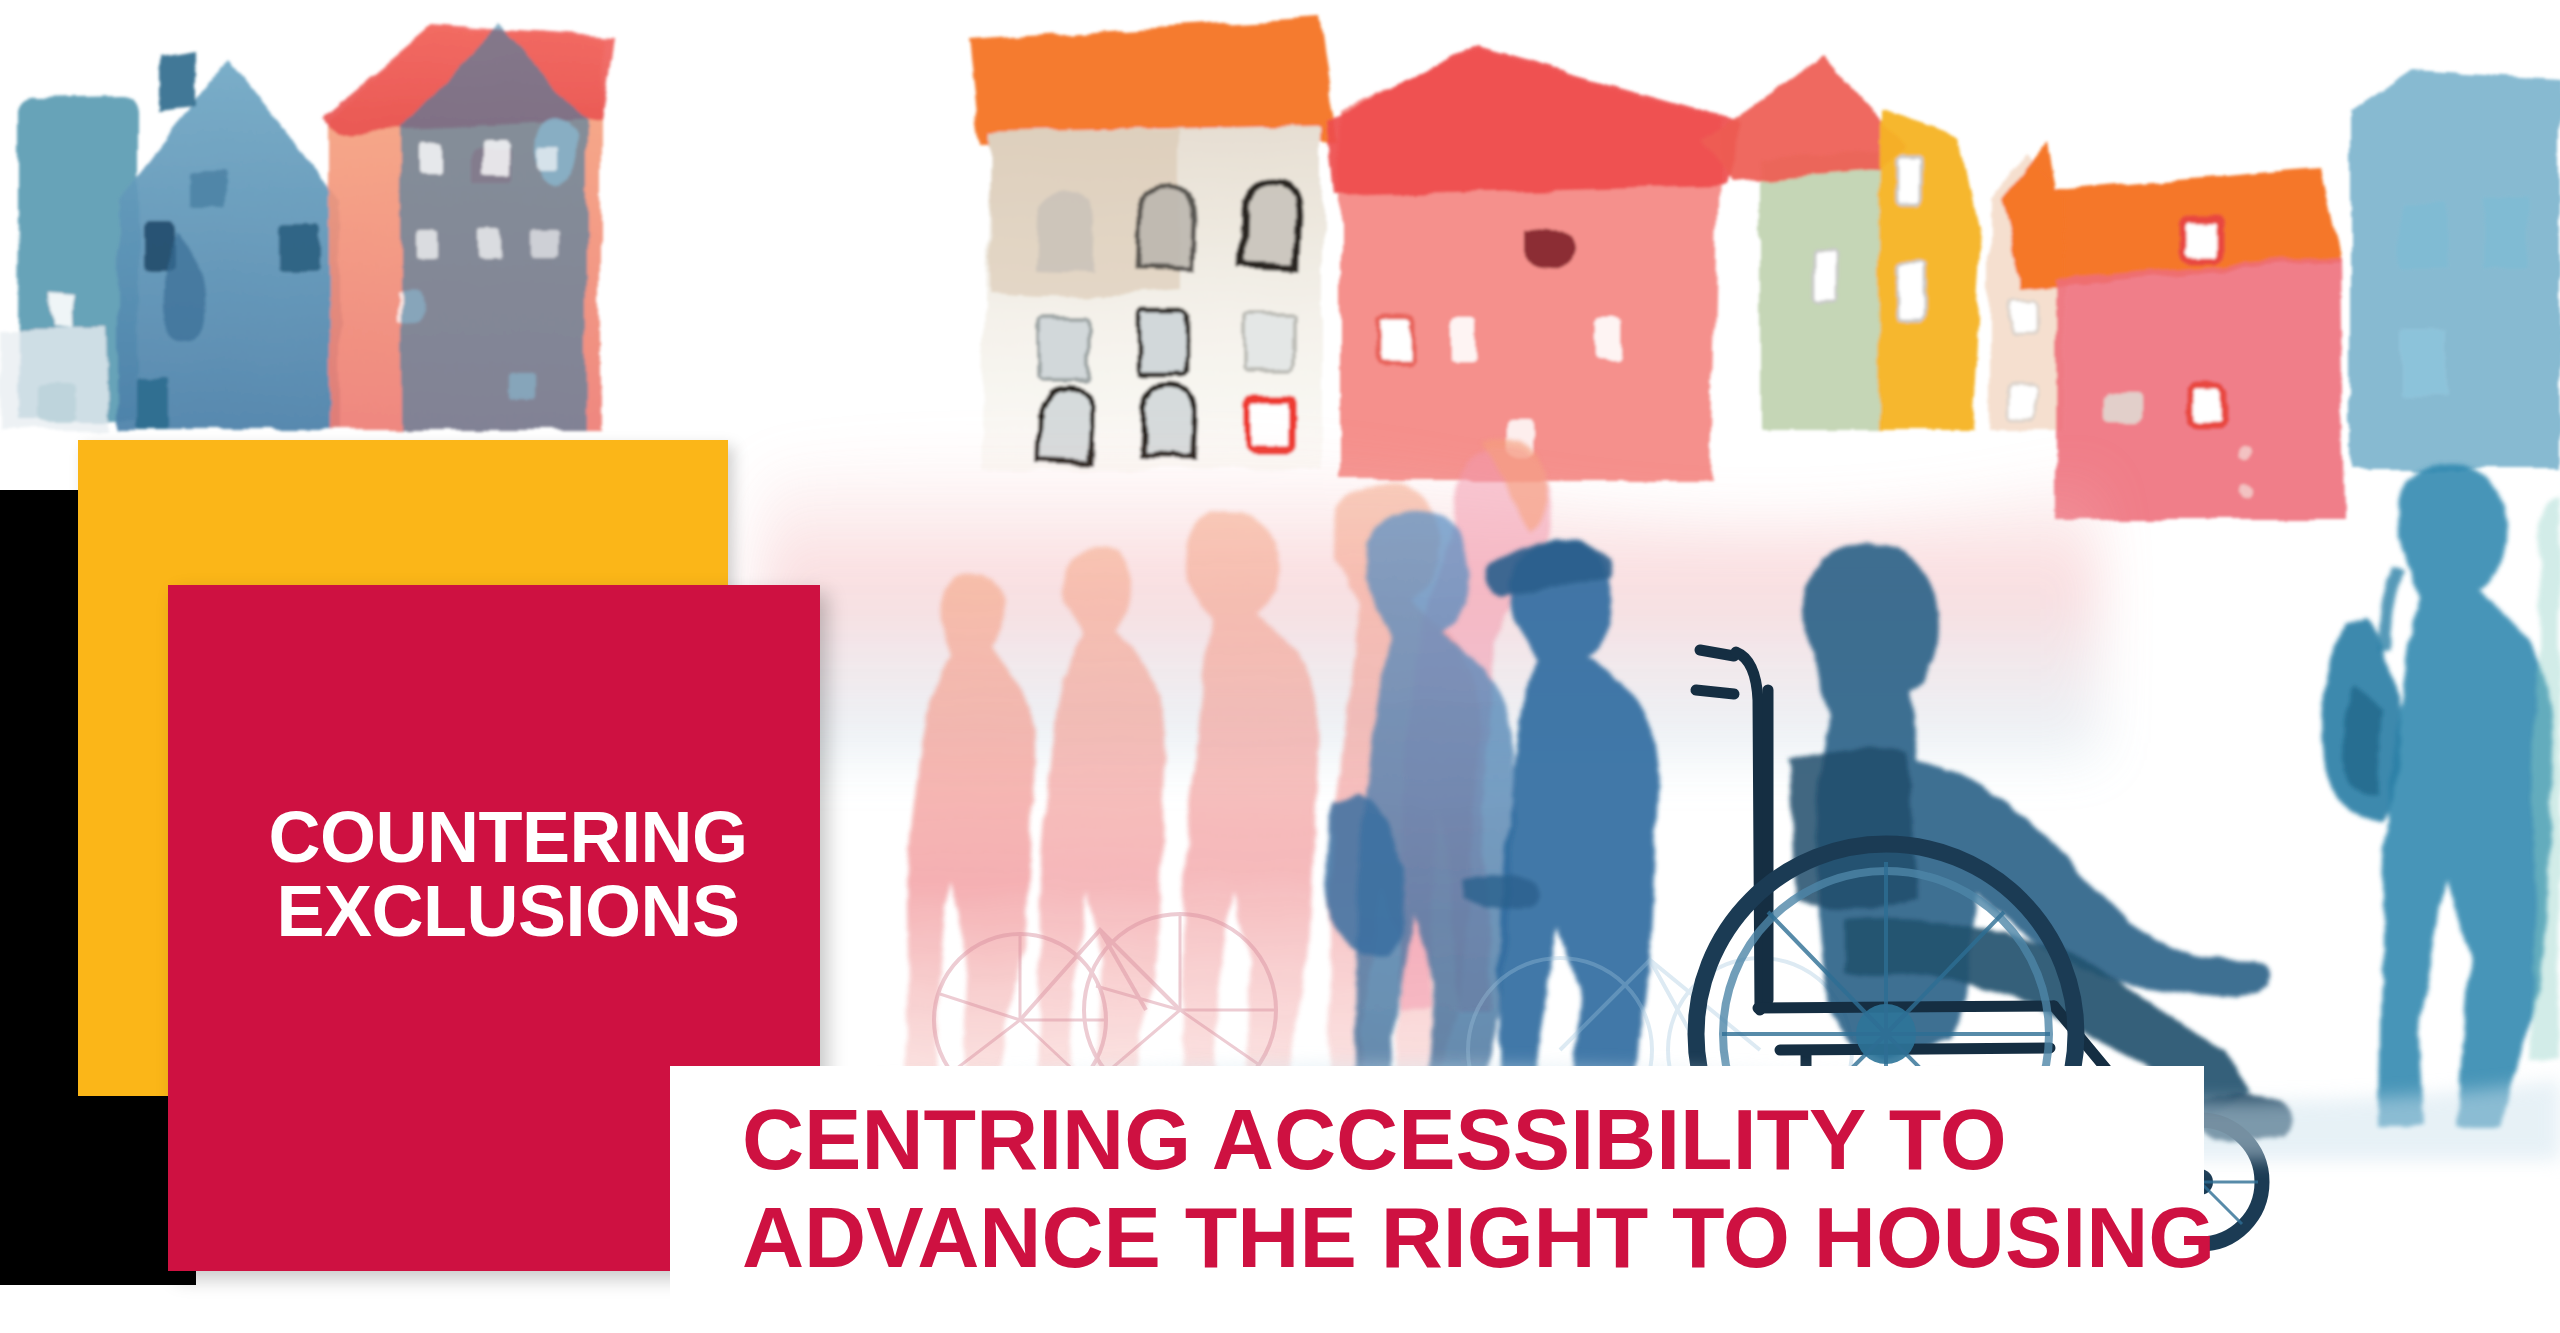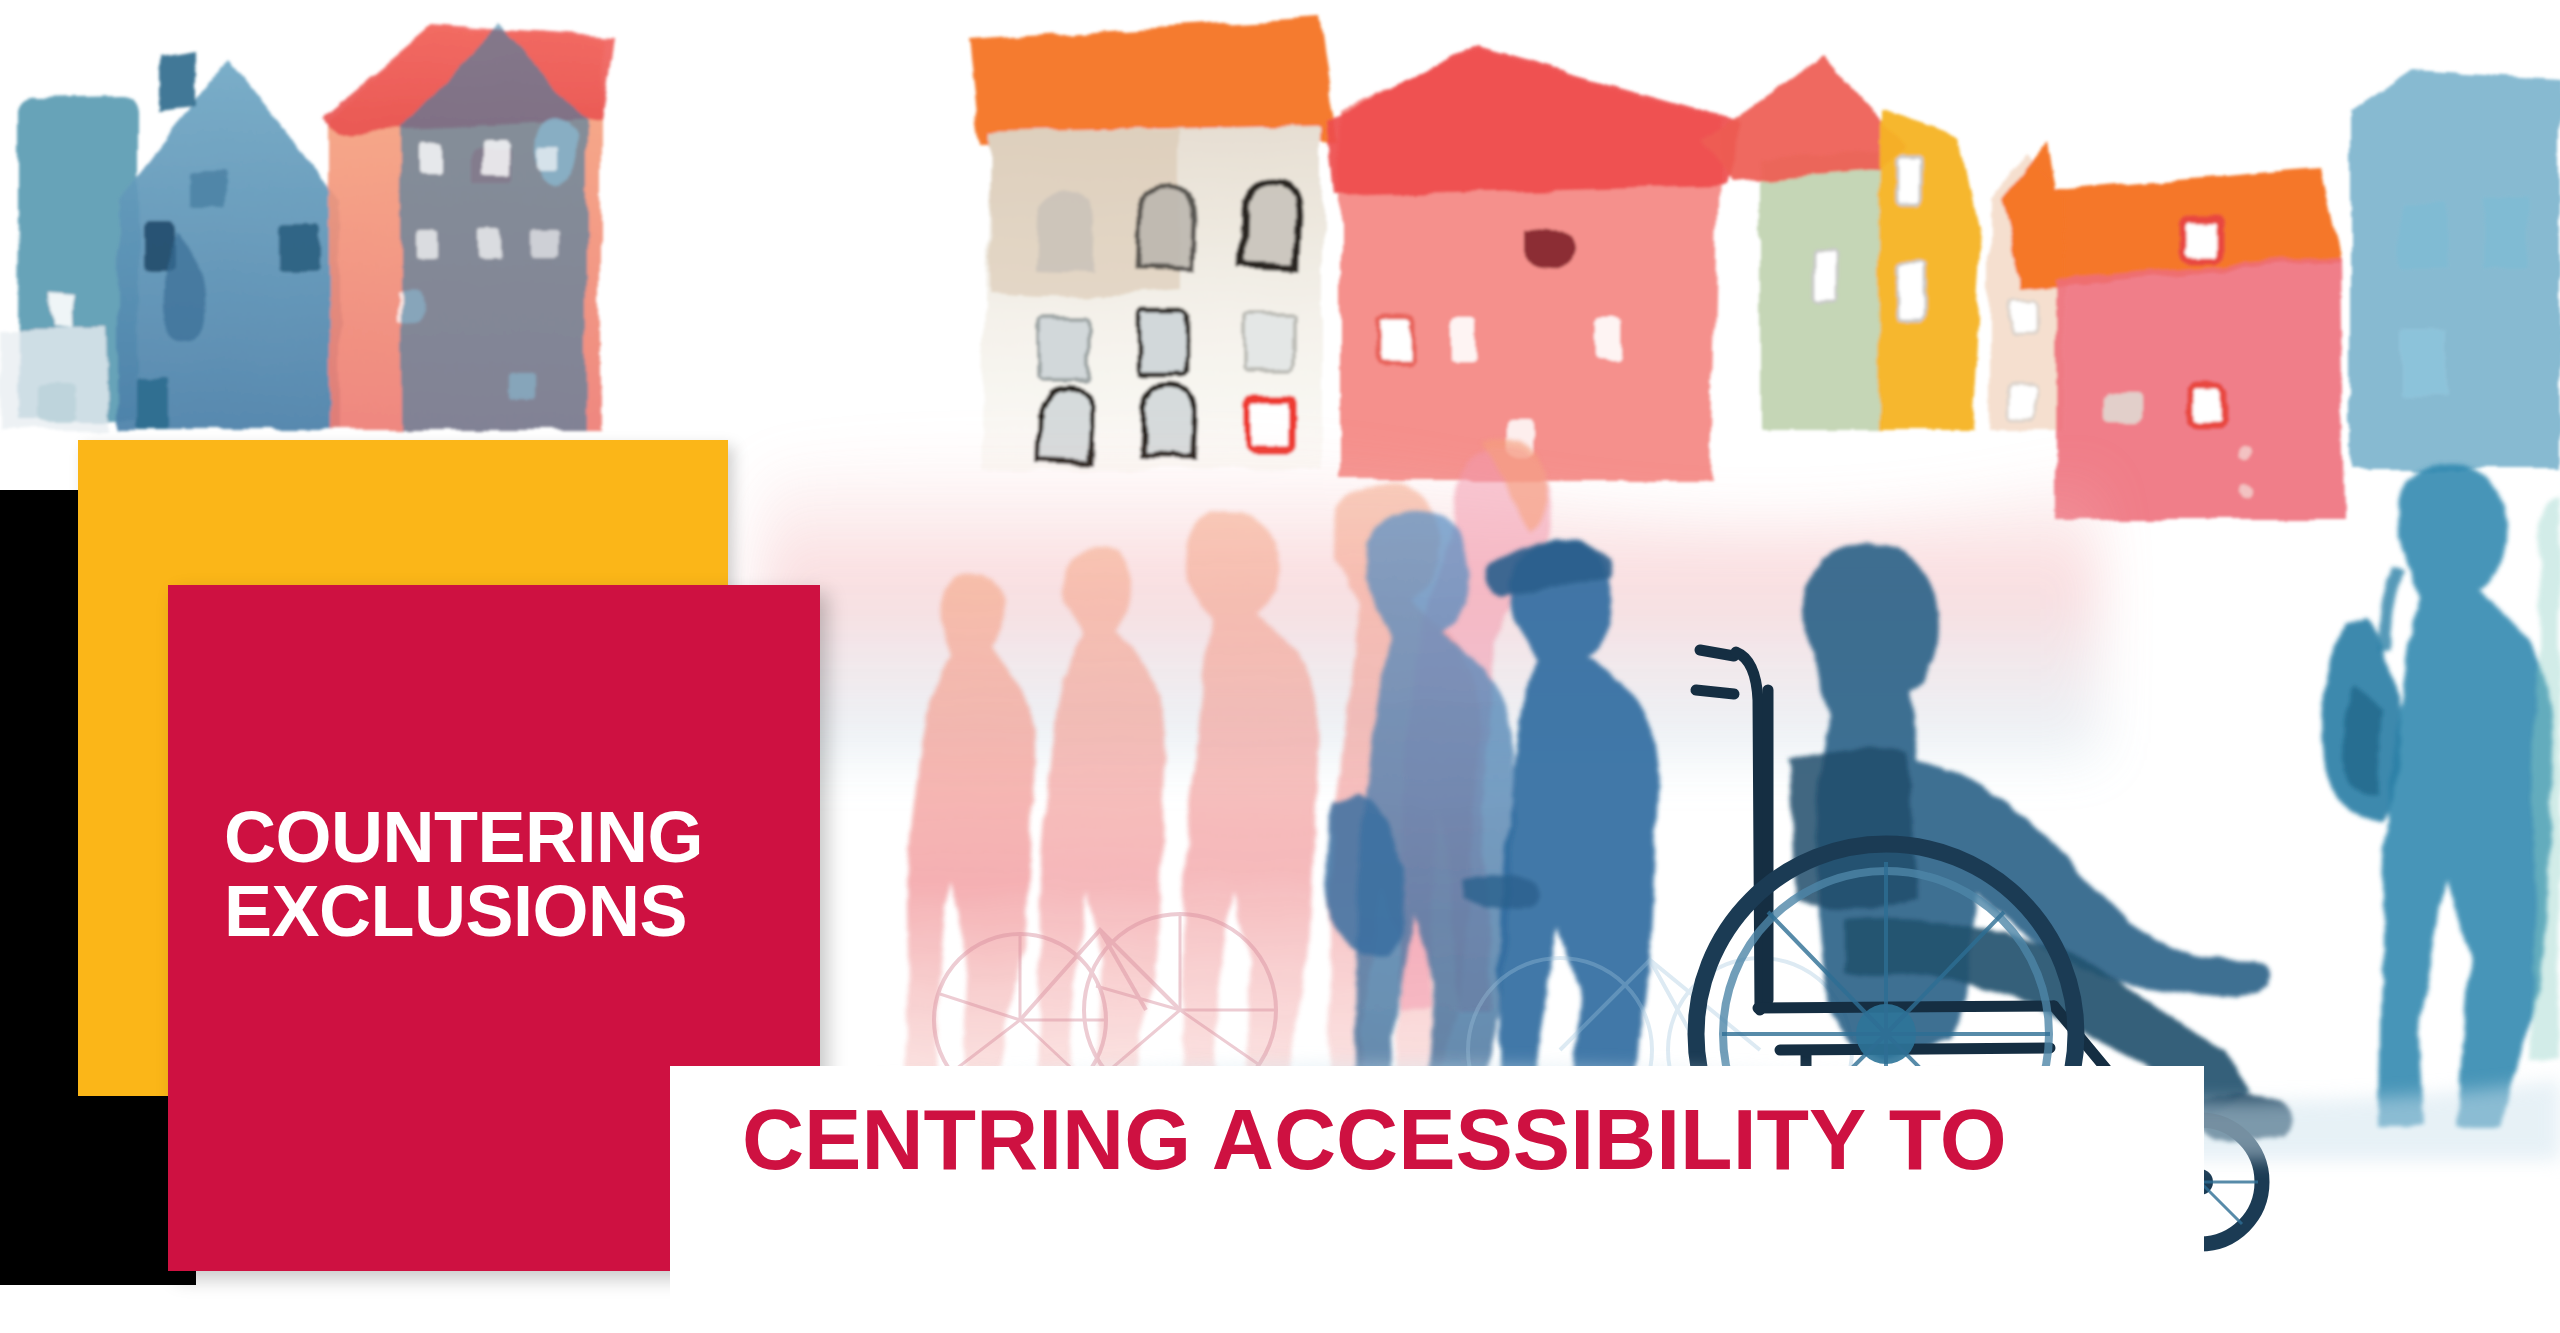--- a/index.html
+++ b/index.html
@@ -18,20 +18,21 @@
   }
   .blk-yellow{
     position:absolute;left:78px;top:440px;width:650px;height:656px;
     background:#FBB618;
     box-shadow:6px 6px 14px rgba(0,0,0,.18);
   }
   .blk-crimson{
     position:absolute;left:168px;top:585px;width:652px;height:686px;
     background:#CE1141;
     box-shadow:8px 8px 18px rgba(0,0,0,.22);
+    text-align:center;
   }
   .headline{
     position:absolute;left:56px;top:215px;right:28px;
     color:#ffffff;
     font-family:"Liberation Sans",sans-serif;
     font-weight:bold;
     font-size:72px;
     line-height:1.03;
     letter-spacing:-0.5px;
     text-transform:uppercase;
@@ -305,16 +306,17 @@
   <div class="blk-crimson">
     <div class="headline">
       <span class="ln">COUNTERING</span>
       <span class="ln">EXCLUSIONS</span>
     </div>
   </div>
 
   <div class="banner">
     <div class="subhead">
       <span class="ln">CENTRING ACCESSIBILITY TO</span>
+      <span class="ln">ADVANCE THE RIGHT TO HOUSING</span>
     </div>
   </div>
 
 </div>
 
 </body></html>

